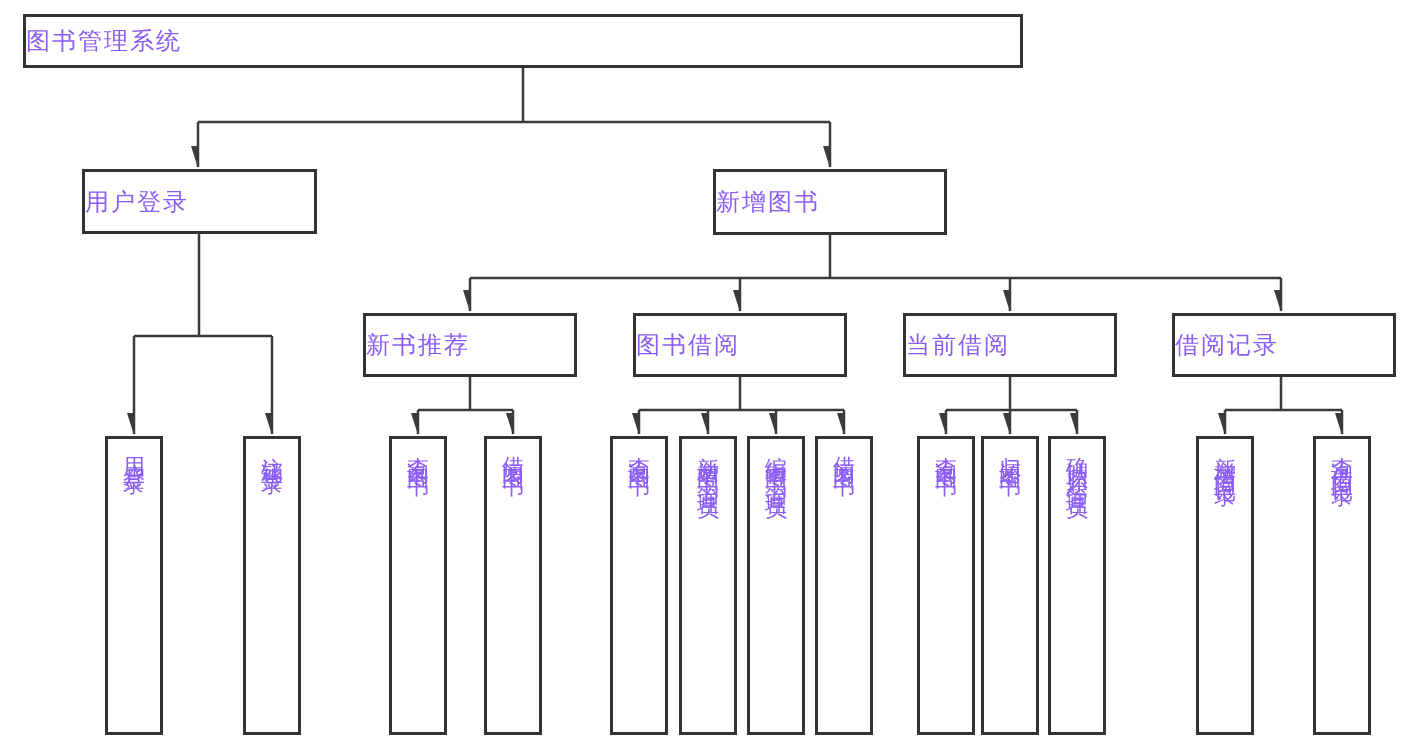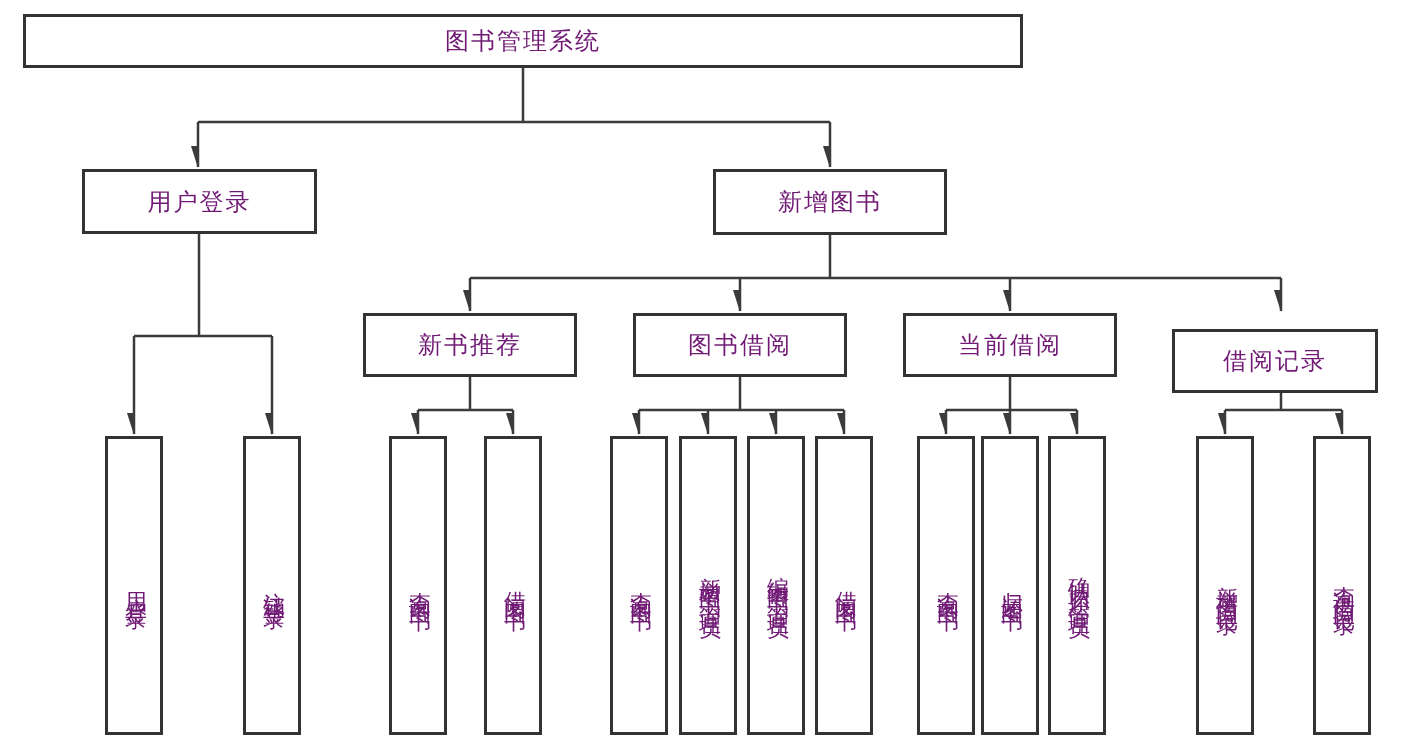--- a/index.html
+++ b/index.html
@@ -11,27 +11,25 @@
     overflow:hidden;
   }
   .wires{position:absolute;left:0;top:0;z-index:1;}
   .box{
     position:absolute;
     box-sizing:border-box;
     background:#ffffff;
     border:3px solid #333333;
     display:flex;
     align-items:center;
-    justify-content:center;
-    color:#701a75;
+    color:#8b5cf6;
     font-size:24px;
     letter-spacing:2px;
     z-index:2;
     text-align:center;
-    font-family:Liberation Mono, monospace;
   }
   .box span{white-space:nowrap;}
   .leaf{
     writing-mode:vertical-rl;
     font-size:22px;
     letter-spacing:6px;
     border-width:3px;
   }
   .leaf span{white-space:normal;}
   .watermark{
@@ -102,21 +100,21 @@
 
   <div class="box" style="left:363px;top:313px;width:214px;height:64px;">
     <span>新书推荐</span>
   </div>
   <div class="box" style="left:633px;top:313px;width:214px;height:64px;">
     <span>图书借阅</span>
   </div>
   <div class="box" style="left:903px;top:313px;width:214px;height:64px;">
     <span>当前借阅</span>
   </div>
-  <div class="box" style="left:1172px;top:313px;width:206px;height:64px;margin-top:16px;">
+  <div class="box" style="left:1172px;top:313px;width:224px;height:64px;">
     <span>借阅记录</span>
   </div>
 
   <div class="box leaf" style="left:105px;top:436px;width:58px;height:299px;">
     <span>用户登录</span>
   </div>
   <div class="box leaf" style="left:243px;top:436px;width:58px;height:299px;">
     <span>注销登录</span>
   </div>
   <div class="box leaf" style="left:389px;top:436px;width:58px;height:299px;">

